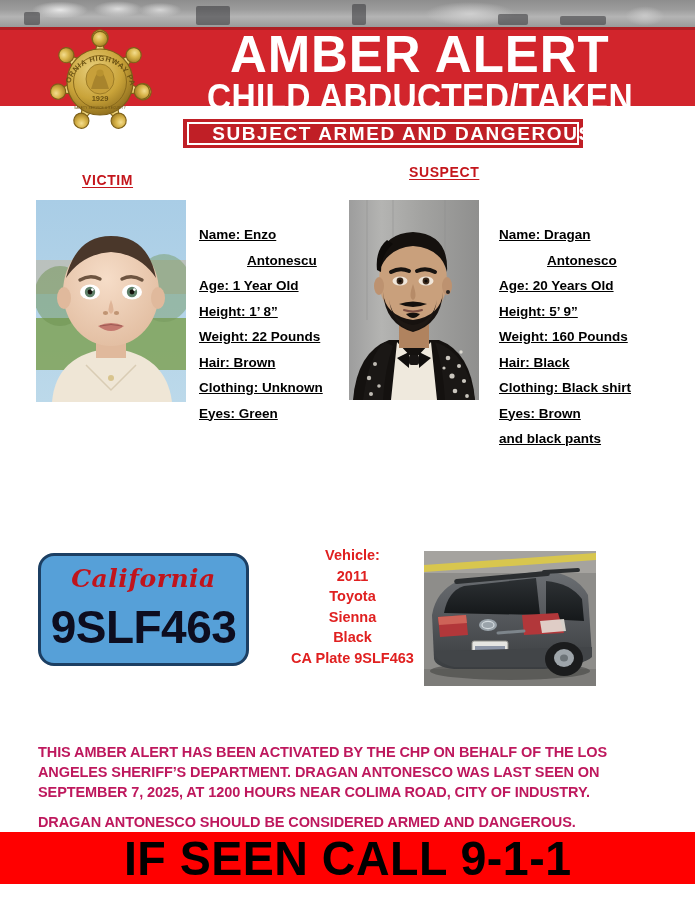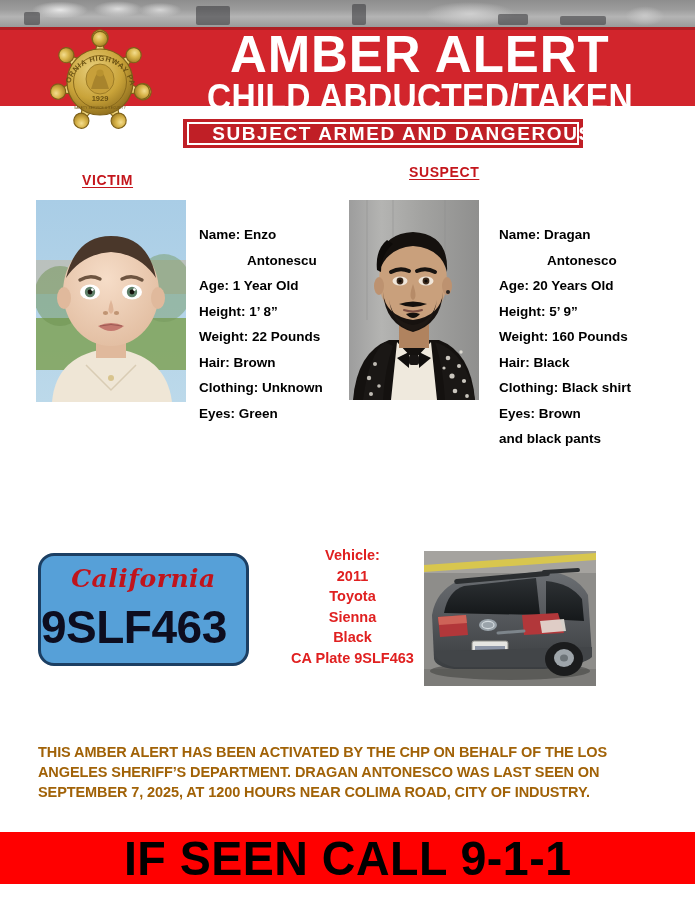--- a/index.html
+++ b/index.html
@@ -144,20 +144,21 @@
   .ph-svg { display: block; width: 100%; height: 100%; }
 
   
   .details {
     position: absolute;
     font-family: "Liberation Sans", sans-serif;
     font-weight: bold;
     font-size: 13.5px;
     color: #000000;
     line-height: 25.5px;
+    text-decoration: underline;
   }
   #details-victim  { left: 199px; top: 222px; width: 150px; }
   #details-suspect { left: 499px; top: 222px; width: 190px; }
   .details .indent { padding-left: 48px; }
   .details div { white-space: nowrap; }
 
   
   .plate {
     position: absolute;
     left: 38px; top: 553px;
@@ -176,20 +177,21 @@
     font-family: "DejaVu Serif", serif;
     font-style: italic;
     font-weight: bold;
     font-size: 25px;
     letter-spacing: 0.5px;
   }
   .plate-number {
     position: absolute;
     left: 0; top: 44px;
     width: 100%;
+    text-align: center;
     color: #0d0d1f;
     font-family: "Liberation Sans", sans-serif;
     font-weight: bold;
     font-size: 46px;
     letter-spacing: -0.5px;
   }
 
   
   .veh-caption {
     position: absolute;
@@ -202,21 +204,21 @@
     font-size: 14.5px;
     line-height: 20.5px;
   }
   .veh-caption div { white-space: nowrap; }
 
   
   .narrative {
     position: absolute;
     left: 38px;
     width: 622px;
-    color: #a16207;
+    color: #be185d;
     font-family: "Liberation Sans Narrow", "Liberation Sans", sans-serif;
     font-weight: bold;
     font-size: 14.5px;
     line-height: 20px;
     letter-spacing: -0.1px;
   }
   #narrative-1 { top: 742px; }
   #narrative-2 { top: 812px; }
 
   
@@ -541,19 +543,20 @@
 
       <path d="M 74,82 L 100,80" stroke="#7d858b" stroke-width="3" stroke-linecap="round"></path>
 
       <ellipse cx="140" cy="108" rx="19" ry="17" fill="#1b1c1d"></ellipse>
       <ellipse cx="140" cy="107" rx="10" ry="9" fill="#9ea5aa"></ellipse>
       <ellipse cx="140" cy="107" rx="4" ry="3.6" fill="#6d7478"></ellipse>
     </svg>
   </div>
 
   <div class="narrative" id="narrative-1">THIS AMBER ALERT HAS BEEN ACTIVATED BY THE CHP ON BEHALF OF THE LOS ANGELES SHERIFF’S DEPARTMENT. DRAGAN ANTONESCO WAS LAST SEEN ON SEPTEMBER 7, 2025, AT 1200 HOURS NEAR COLIMA ROAD, CITY OF INDUSTRY.</div>
+  <div class="narrative" id="narrative-2">DRAGAN ANTONESCO SHOULD BE CONSIDERED ARMED AND DANGEROUS.</div>
 
   <div class="footer">
     <span class="footer-text">IF SEEN CALL 9-1-1</span>
   </div>
   <div class="footer-underline"></div>
 
 </div>
 
 </body></html>

